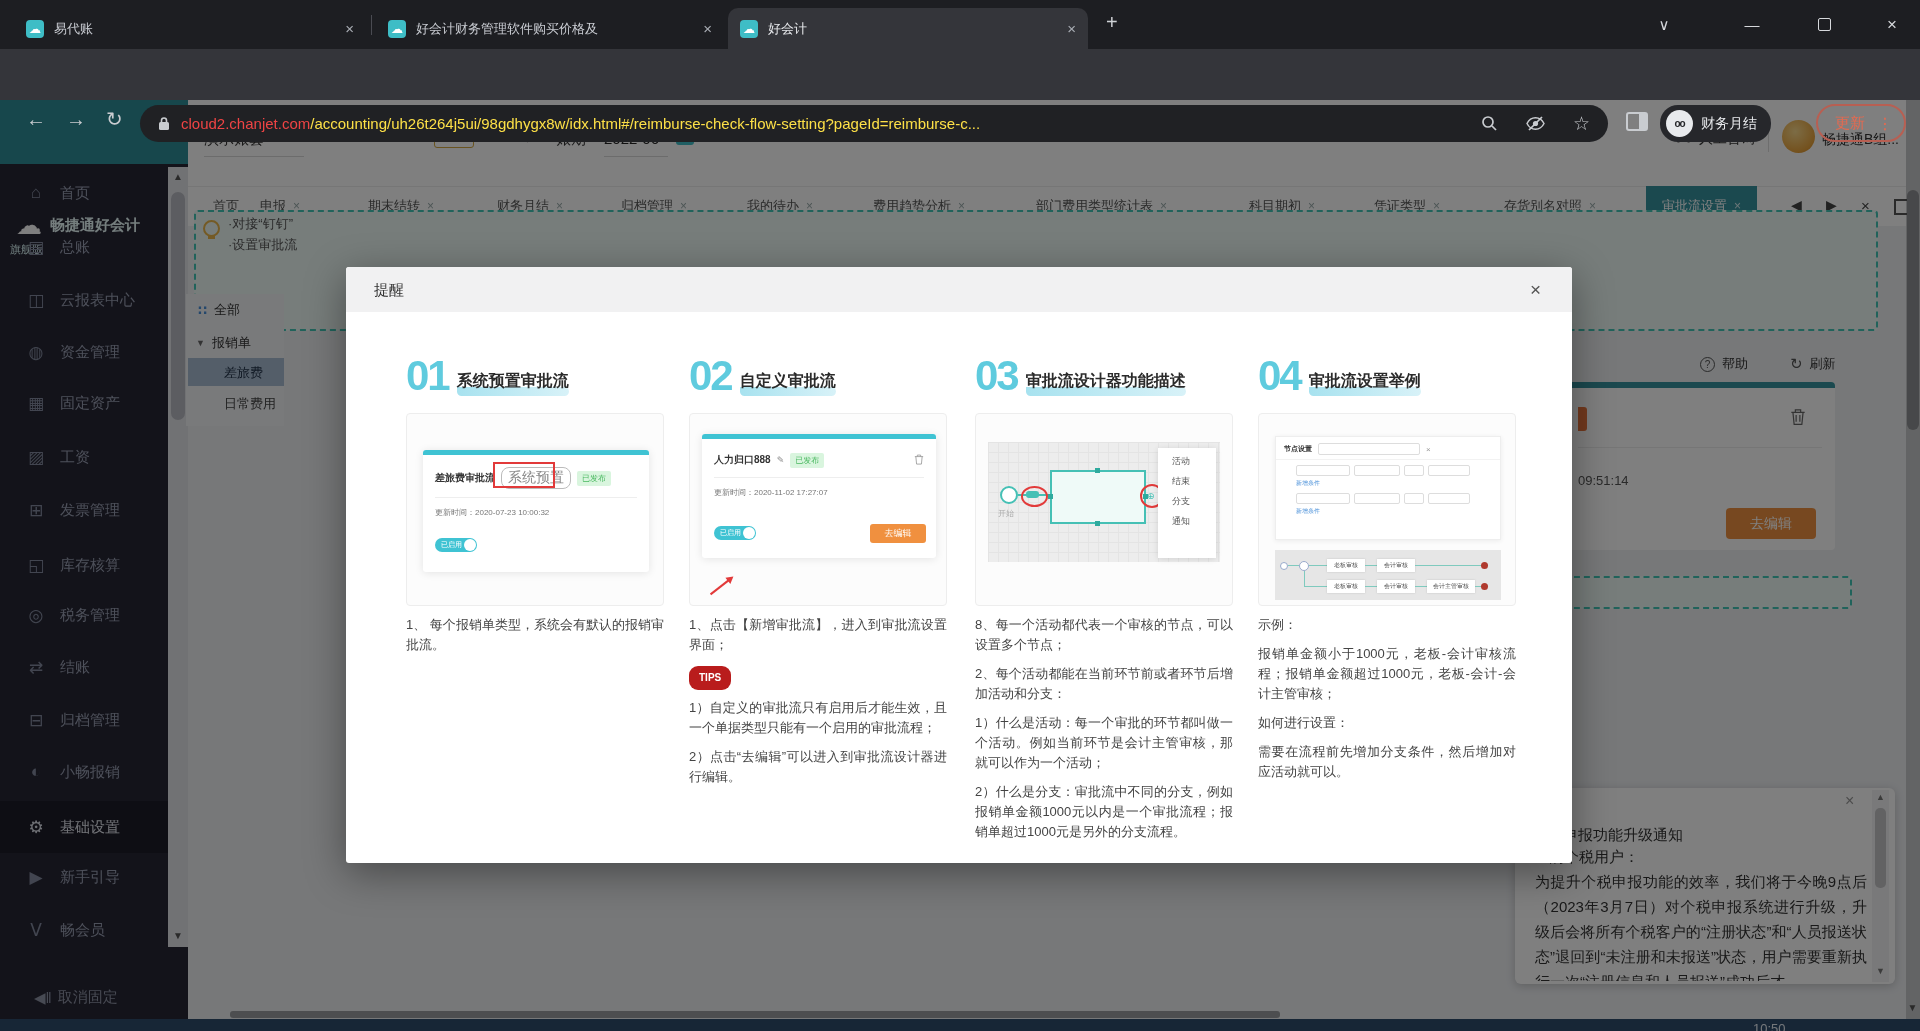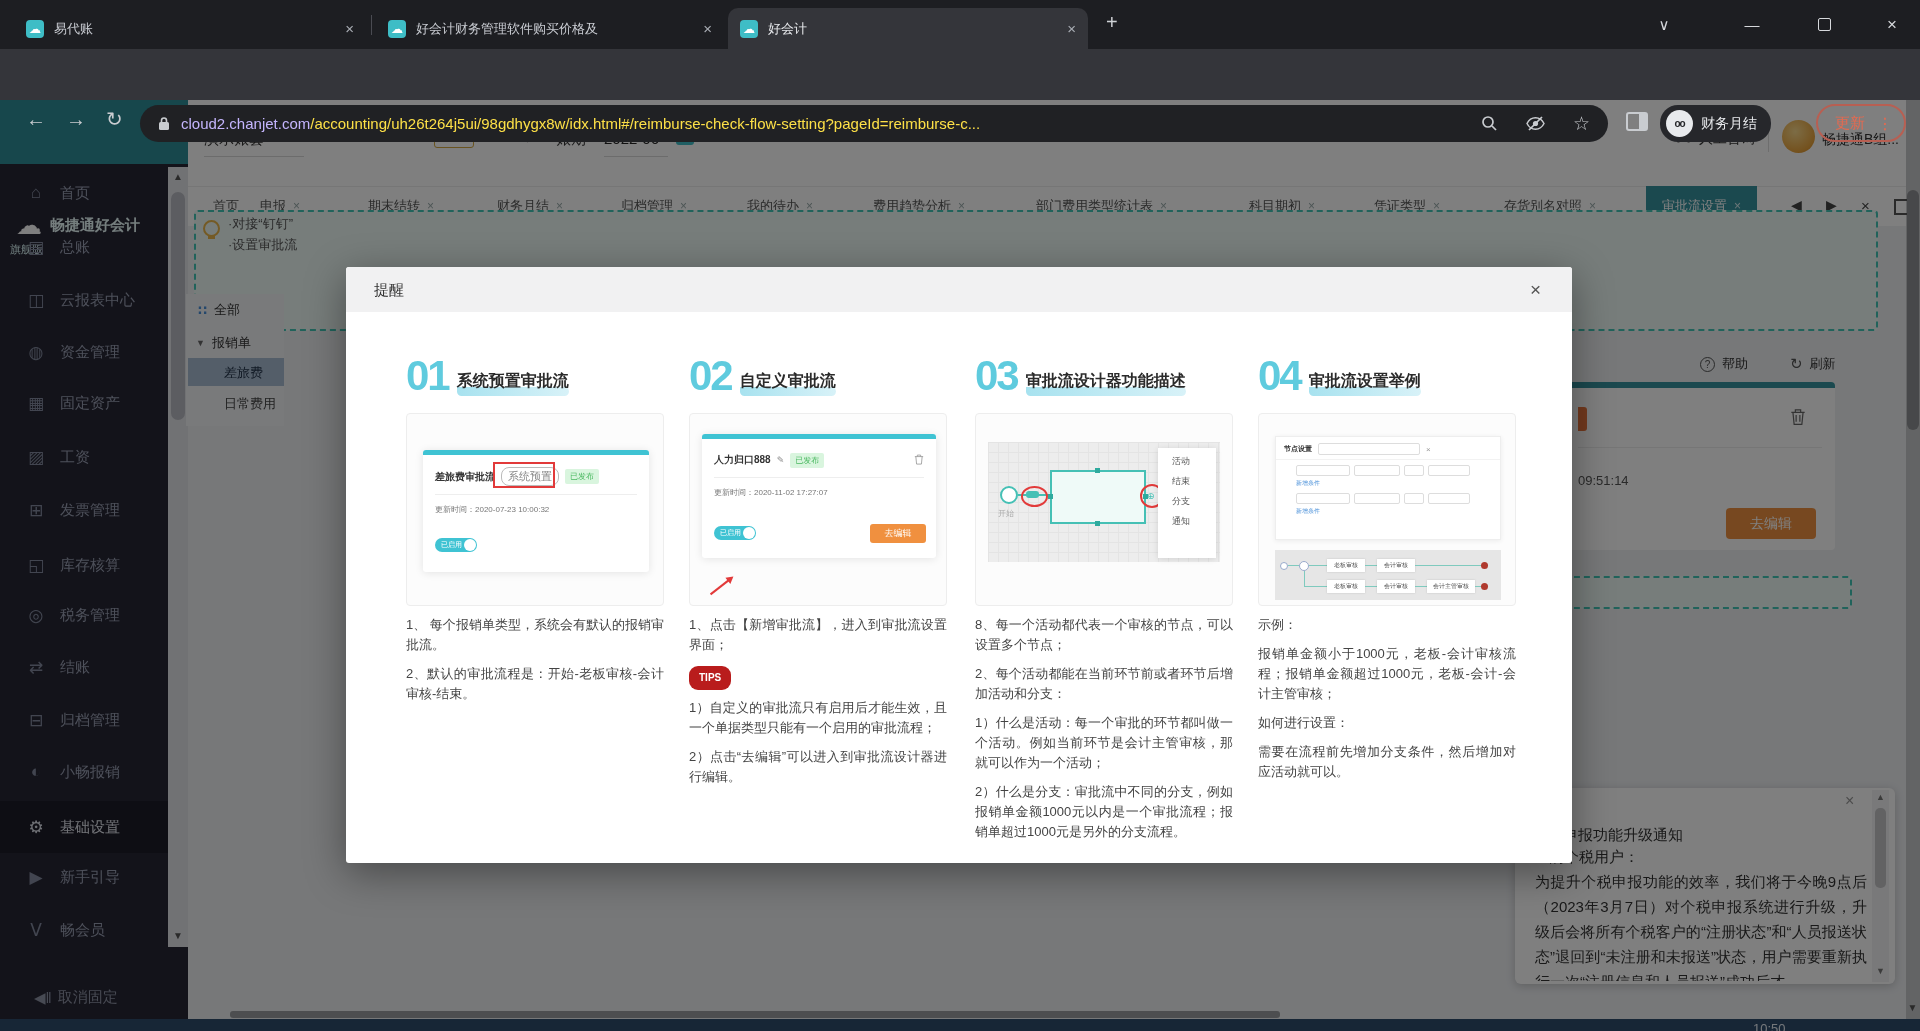--- a/index.html
+++ b/index.html
@@ -20,21 +20,21 @@
   .tabdiv{position:absolute;left:371px;top:15px;width:1px;height:20px;background:#4a4b52;z-index:21;}
   .newtab{position:absolute;left:1106px;top:11px;color:#cfd2d6;font-size:20px;z-index:21;}
   .winctl{position:absolute;top:0;height:49px;width:48px;display:flex;align-items:center;justify-content:center;
           color:#d6d8dc;font-size:15px;z-index:21;}
   .restore{width:11px;height:11px;border:1.5px solid #d6d8dc;border-radius:2px;}
 
   .toolbar{position:absolute;left:0;top:49px;width:1920px;height:51px;background:#34353a;z-index:20;}
   .navic{position:absolute;top:60px;color:#c9ccd0;font-size:20px;line-height:1;}
   .urlpill{position:absolute;left:140px;top:56px;width:1468px;height:37px;background:#202124;border-radius:19px;
            display:flex;align-items:center;padding:0 18px;box-sizing:border-box;font-size:15px;}
-  .urlpill .dom{color:#c4b5fd;white-space:nowrap;text-align:center;}
+  .urlpill .dom{color:#ef4444;white-space:nowrap;text-align:center;}
   .urlpill .path{color:#fde047;white-space:nowrap;overflow:hidden;max-width:1080px;}
   .pillicons{margin-left:auto;display:flex;gap:28px;align-items:center;}
   .panelic{position:absolute;left:1626px;top:63px;width:18px;height:15px;border:2px solid #c9ccd0;border-radius:3px;}
   .panelic:after{content:"";position:absolute;right:0;top:0;width:7px;height:15px;background:#c9ccd0;}
   .incog{position:absolute;left:1660px;top:56px;height:37px;background:#26272b;border-radius:18px;
          display:flex;align-items:center;padding:0 14px 0 6px;color:#e8eaed;font-size:14px;gap:8px;}
   .incava{width:27px;height:27px;border-radius:50%;background:#e8eaed;display:flex;align-items:center;justify-content:center;
           color:#26272b;font-size:10px;font-weight:bold;letter-spacing:-1px;}
   .updatebtn{position:absolute;left:1816px;top:55px;width:90px;height:38px;border:2px solid #b85f52;border-radius:19px;
              color:#e56a50;font-size:15px;display:flex;align-items:center;box-sizing:border-box;padding:0 10px 0 17px;gap:12px;}
@@ -140,21 +140,21 @@
   .mdesc{position:absolute;top:348px;width:258px;font-size:13px;line-height:20px;color:#444;text-align:justify;}
   .mdesc p{margin:0 0 9px 0;}
   .tips{display:inline-block;background:#b91c1c;color:#fff;font-size:10px;font-weight:bold;
         padding:2px 10px;border-radius:9px;margin:2px 0 8px 0;}
 
   
   .tcard{position:absolute;background:#fff;box-shadow:0 1px 8px rgba(0,0,0,.10);border-radius:3px;overflow:visible;}
   .tbar{height:5px;background:#3fc3d3;border-radius:3px 3px 0 0;}
   .trow1{display:flex;align-items:center;gap:6px;padding:12px 12px 8px 12px;}
   .tname{font-size:10px;font-weight:bold;color:#333;white-space:nowrap;}
-  .tpill{font-size:11px;color:#888;border:1px solid #bbb;border-radius:8px;padding:1px 6px;white-space:nowrap;}
+  .tpill{font-size:14px;color:#888;border:1px solid #bbb;border-radius:8px;padding:1px 6px;white-space:nowrap;}
   .annrect{position:absolute;border:2px solid #e23a3a;}
   .tbadge{font-size:8px;color:#49b85f;background:#d9f5de;padding:2px 5px;border-radius:2px;white-space:nowrap;}
   .thr{height:1px;background:#eee;margin:0 12px;}
   .tmeta{font-size:8px;color:#777;padding:9px 12px 0 12px;white-space:nowrap;}
   .ttog{position:absolute;width:42px;height:14px;border-radius:7px;background:#3fc3d3;color:#fff;font-size:7px;
         line-height:14px;padding-left:6px;box-sizing:border-box;}
   .ttog i{position:absolute;right:1px;top:1px;width:12px;height:12px;border-radius:50%;background:#fff;}
   .tedit{position:absolute;background:#f0903f;color:#fff;font-size:9px;border-radius:3px;
          display:flex;align-items:center;justify-content:center;}
   .redarrow{position:absolute;width:24px;height:2px;background:#e23a3a;transform:rotate(-38deg);}
@@ -492,21 +492,20 @@
           <span class="tbadge">已发布</span>
         </div>
         <span class="annrect" style="left:70px;top:12px;width:58px;height:22px"></span>
         <div class="thr"></div>
         <div class="tmeta">更新时间：2020-07-23 10:00:32</div>
         <div class="ttog" style="left:12px;top:88px"><span>已启用</span><i></i></div>
       </div>
     </div>
     <div class="mdesc" style="left:60px">
       <p>1、 每个报销单类型，系统会有默认的报销审批流。</p>
-      <p>2、默认的审批流程是：开始-老板审核-会计审核-结束。</p>
     </div>
 
     <div class="mcol" style="left:343px">
       <span class="mnum">02</span>
       <div class="mttl"><span>自定义审批流</span>
         <div class="swoosh"></div></div>
     </div>
     <div class="thumb" style="left:343px">
       <div class="tcard" style="left:12px;top:20px;width:234px;height:124px">
         <div class="tbar"></div>

